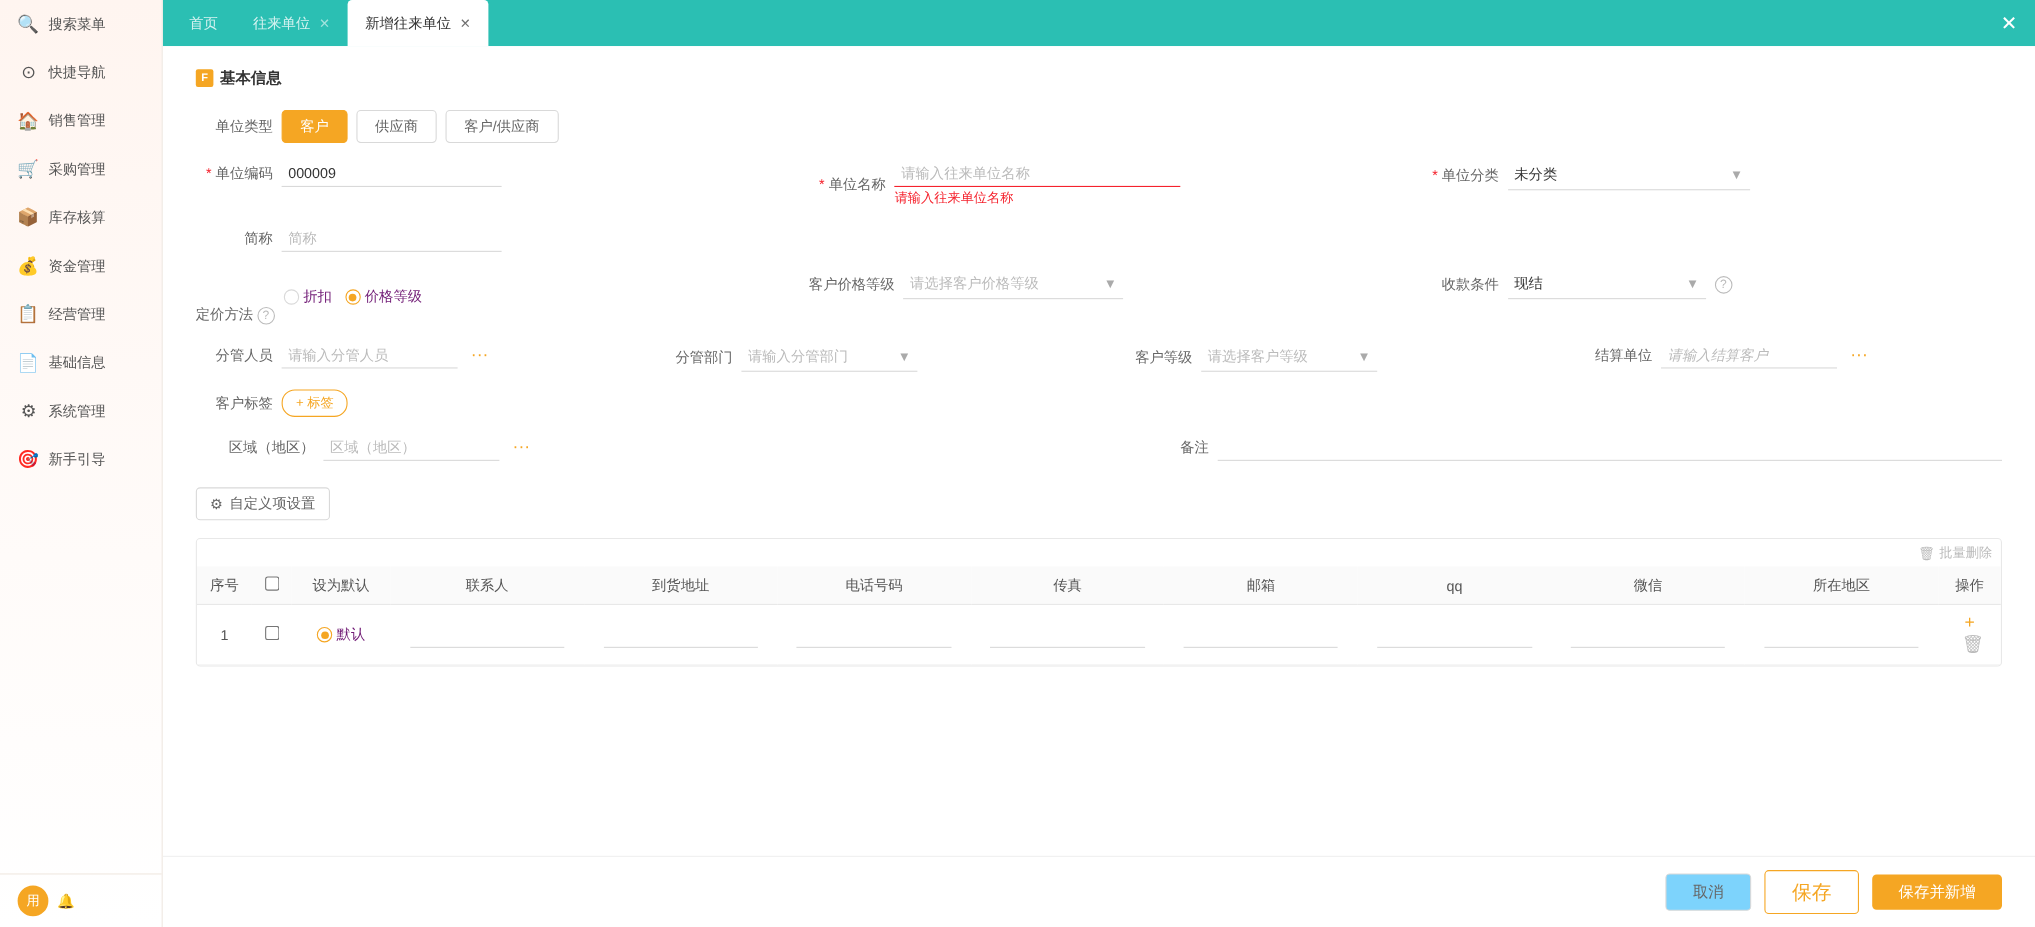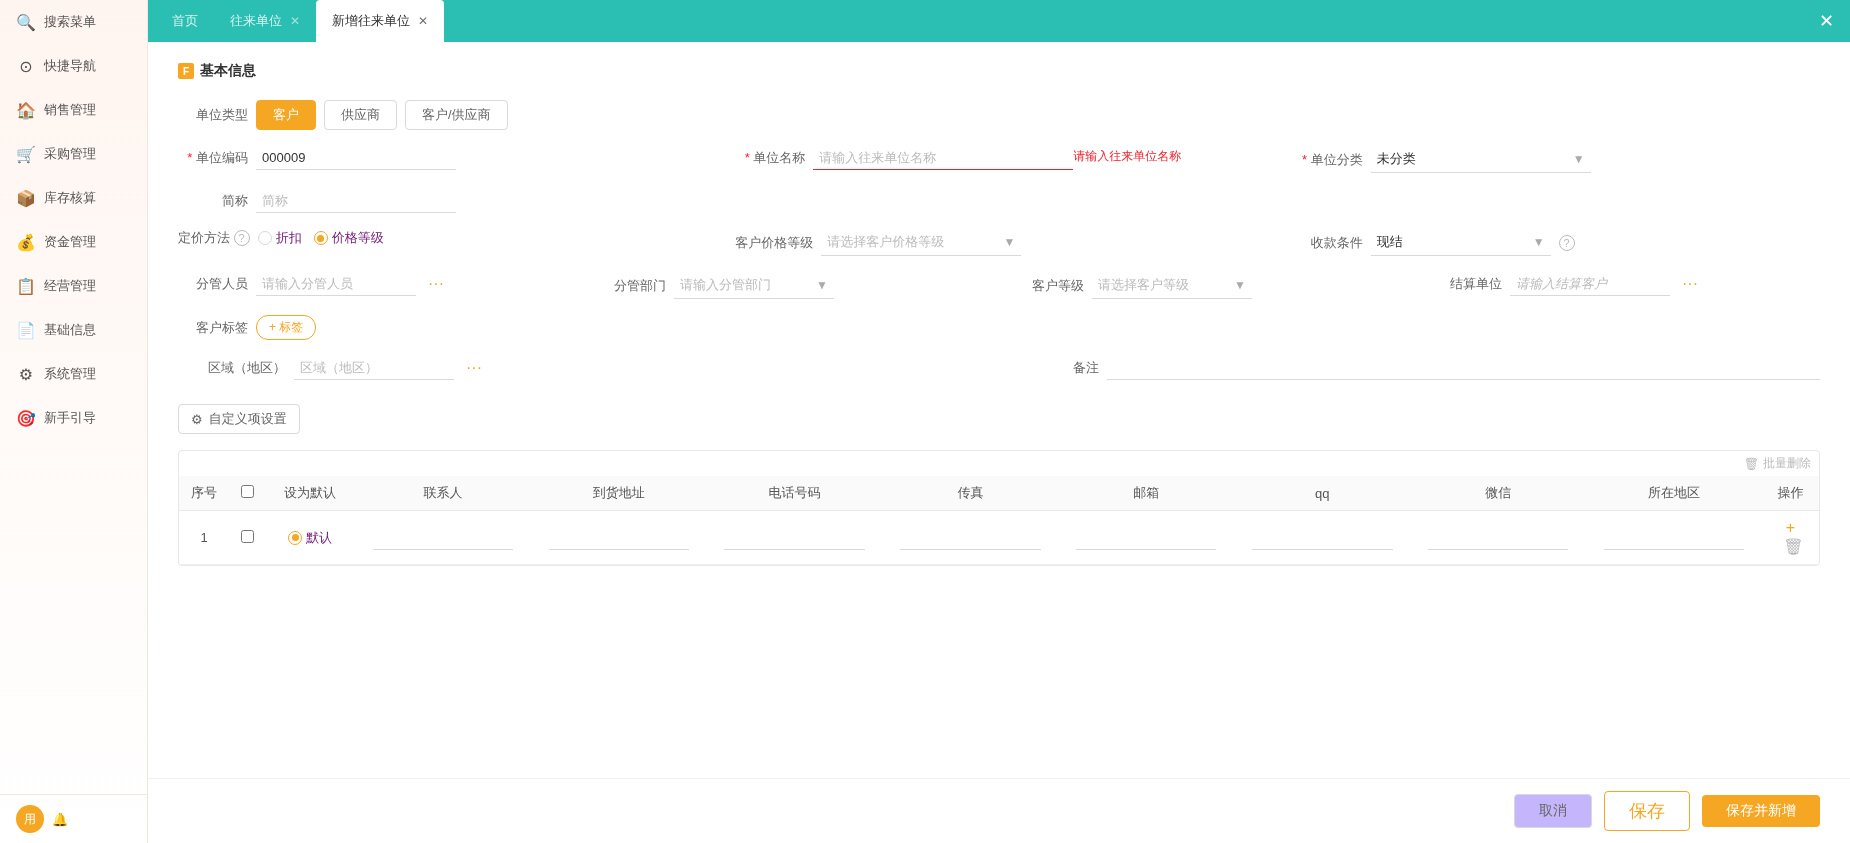--- a/index.html
+++ b/index.html
@@ -318,21 +318,21 @@
       gap: 12px;
       padding: 12px 30px;
       border-top: 1px solid #f0f0f0;
       background: #fff;
       flex-shrink: 0;
     }
     .btn-cancel {
       padding: 7px 24px;
       border: 1px solid #d9d9d9;
       border-radius: 4px;
-      background: #c4b5fd;
+      background: #7dd3fc;
       color: #666;
       font-size: 14px;
       cursor: pointer;
     }
     .btn-save {
       padding: 7px 24px;
       border: 1px solid #f5a623;
       border-radius: 4px;
       background: #fff;
       color: #f5a623;
@@ -346,21 +346,21 @@
       background: #f5a623;
       color: #fff;
       font-size: 14px;
       cursor: pointer;
     }
 
     .divider-field { width: 30px; flex-shrink: 0; }
 
     .field-wrapper {
       display: flex;
-      flex-direction: row;
+      flex-direction: column;
       flex: 1;
     }
   </style>
 </head>
 <body>
 
 <div class="sidebar">
   <div class="sidebar-item">
     <span class="icon">🔍</span>
     <span>搜索菜单</span>
@@ -472,21 +472,21 @@
     <div class="form-row">
       <div class="form-field">
         <span class="form-label">简称</span>
         <input class="form-input" type="text" style="max-width: 200px;" placeholder="简称">
       </div>
     </div>
 
     
     <div class="form-row">
       <div class="form-field">
-        <span class="form-label" style="white-space:nowrap;">定价方法
+        <span class="form-label" style="white-space:nowrap;margin-top:32px;">定价方法
           <span class="help-icon">?</span>
         </span>
         <div class="radio-group">
           <div class="radio-item">
             <span class="radio-circle"></span>
             <span>折扣</span>
           </div>
           <div class="radio-item">
             <span class="radio-circle checked"></span>
             <span>价格等级</span>

